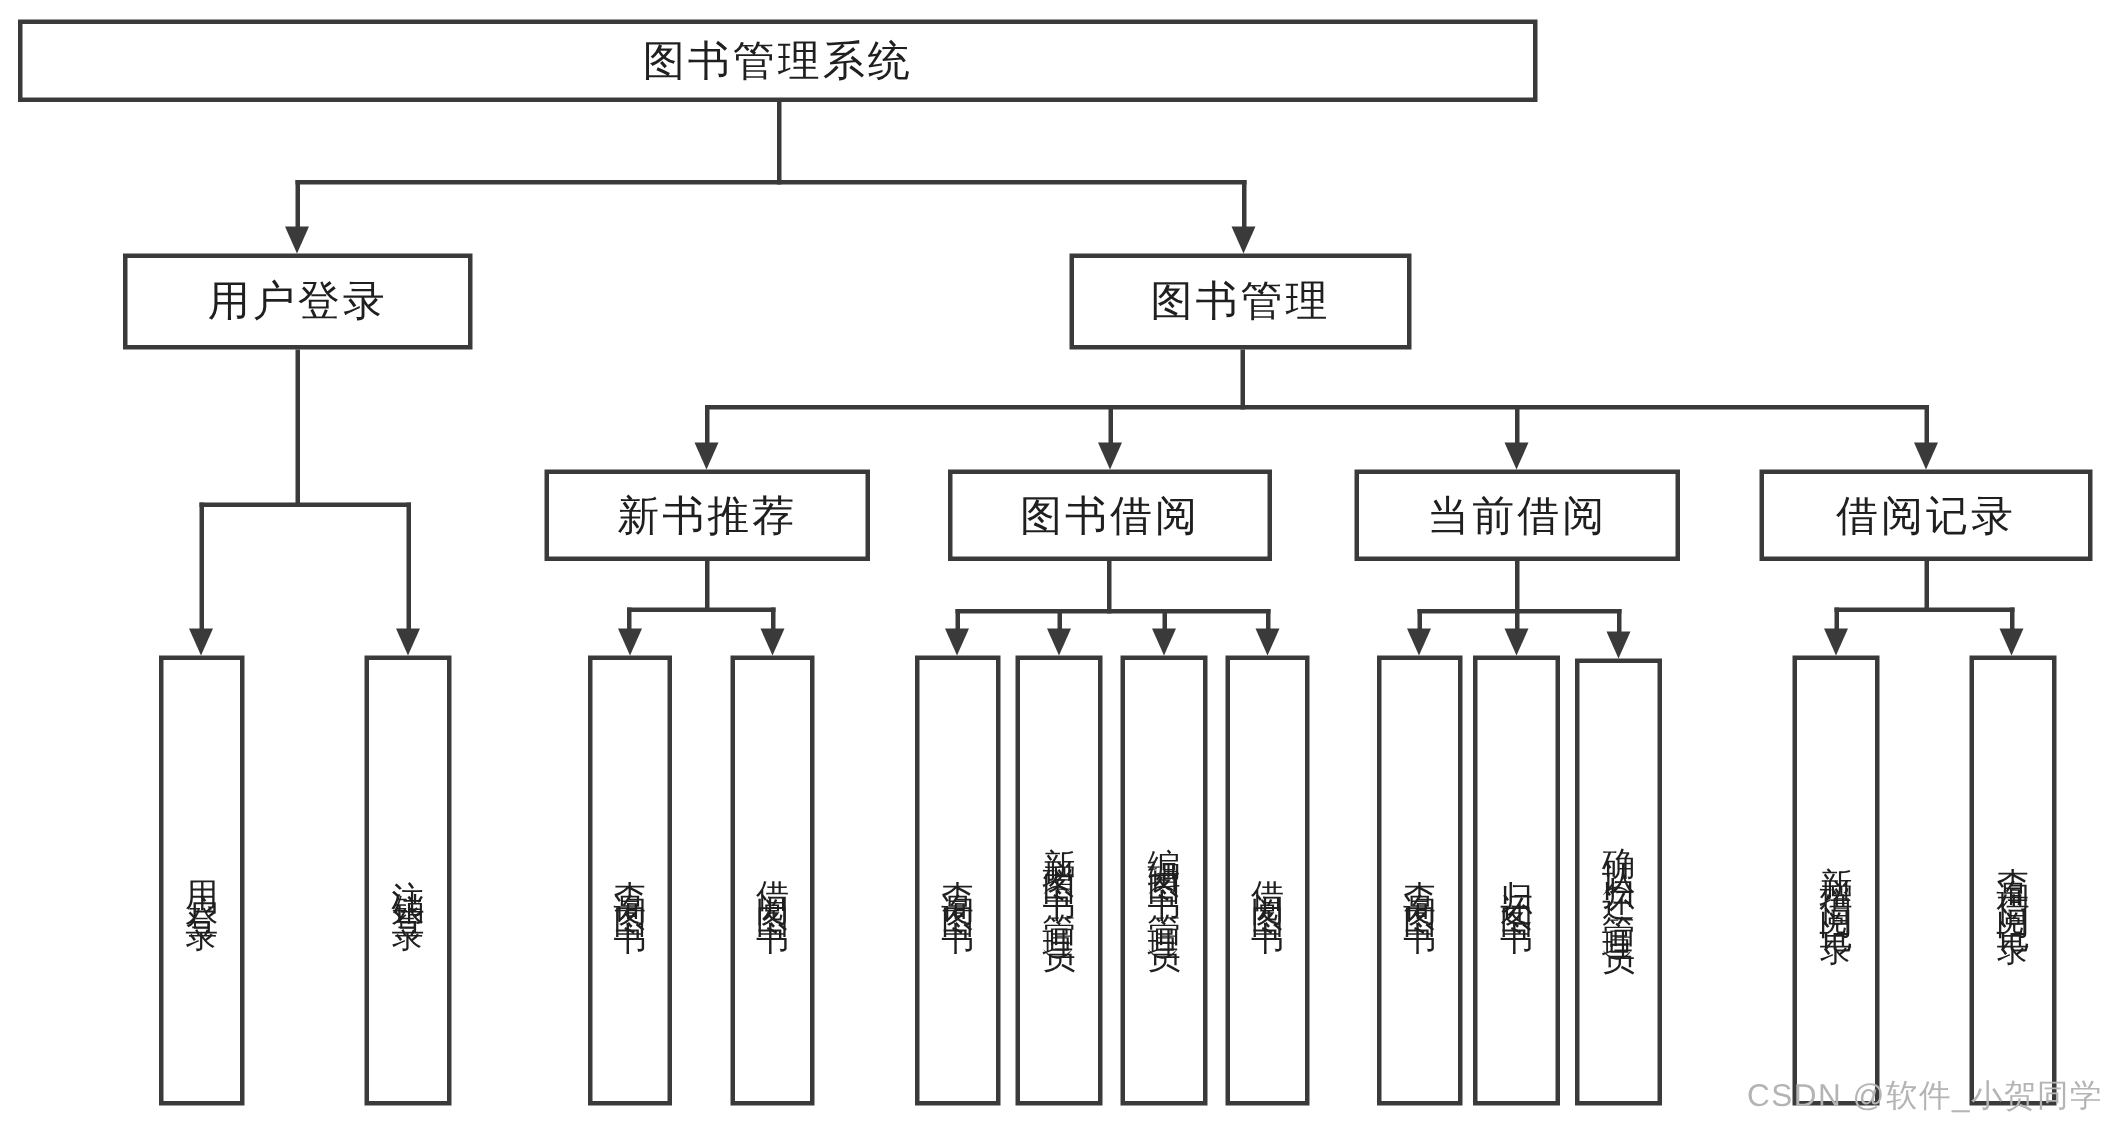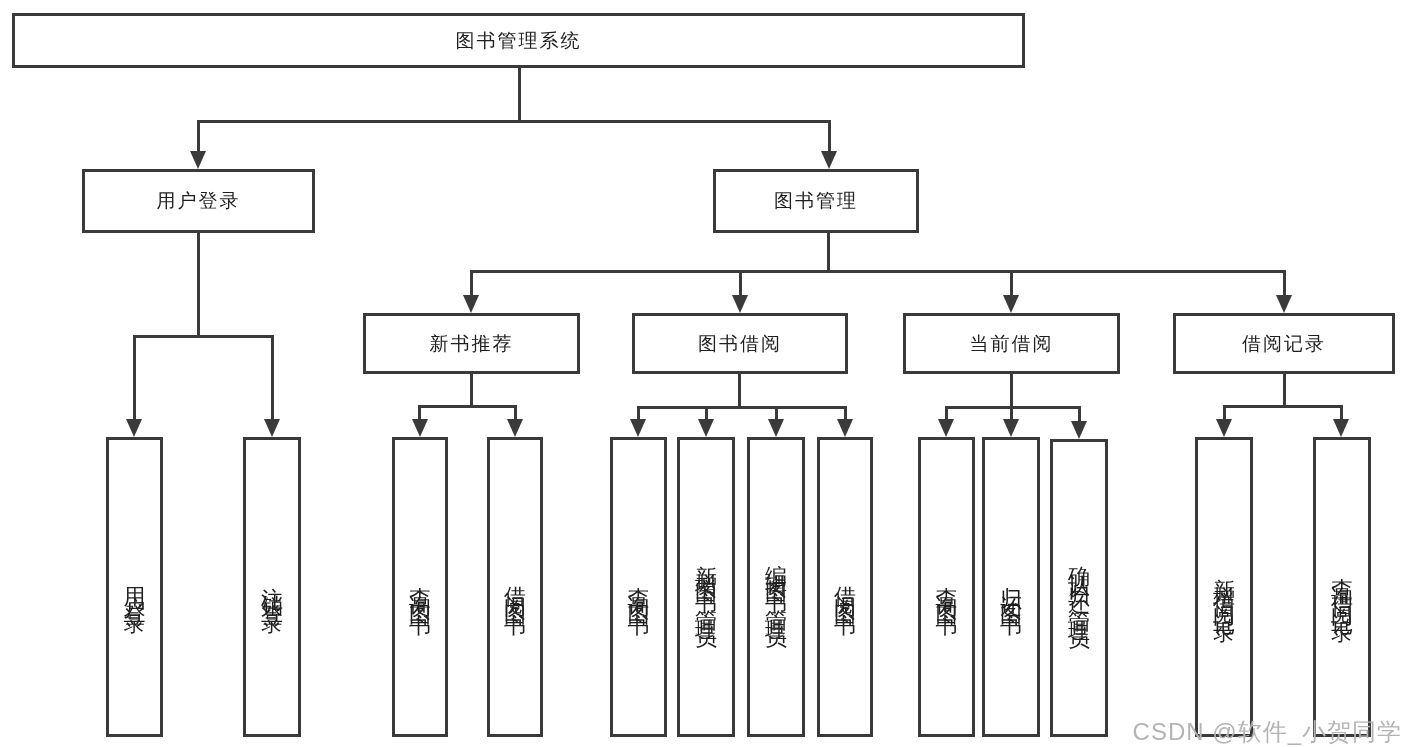--- a/index.html
+++ b/index.html
@@ -5,51 +5,51 @@
   html,body { margin:0; padding:0; background:#ffffff; }
   #stage {
     position:relative; width:1405px; height:747px; background:#ffffff;
     font-family:"Liberation Sans", sans-serif; overflow:hidden;
   }
   .box {
     position:absolute; background:#ffffff; border:3px solid #3a3a3a;
     box-sizing:border-box; display:flex; align-items:center; justify-content:center;
     color:#1f1f1f;
   }
-  .hlabel { font-size:19px; letter-spacing:2px; white-space:nowrap; }
+  .hlabel { font-size:28px; letter-spacing:2px; white-space:nowrap; }
   .vbox .vlabel {
     writing-mode:vertical-rl; text-orientation:mixed;
     font-size:22px; letter-spacing:9px; line-height:1; white-space:nowrap;
   }
   .vline { position:absolute; width:3px; background:#3a3a3a; }
   .hline { position:absolute; height:3px; background:#3a3a3a; }
   .arrow {
     position:absolute; width:0; height:0;
     border-left:8px solid transparent; border-right:8px solid transparent;
     border-top:18px solid #3a3a3a;
   }
   #watermark {
-    position:absolute; top:716px; right:3px; font-size:24px; letter-spacing:1px;
+    position:absolute; top:716px; right:3px; font-size:21px; letter-spacing:1px;
     color:#b4b4b4; white-space:nowrap;
   }
 </style>
 </head>
 <body>
 
 <div id="stage">
 
   <div class="box" style="left:12px; top:13px; width:1013px; height:55px;">
     <span class="hlabel">图书管理系统</span>
   </div>
 
   <div class="box" style="left:82px; top:169px; width:233px; height:64px;">
     <span class="hlabel">用户登录</span>
   </div>
 
-  <div class="box" style="left:713px; top:169px; width:206px; height:64px;">
+  <div class="box" style="left:713px; top:169px; width:228px; height:64px;">
     <span class="hlabel">图书管理</span>
   </div>
 
   <div class="box" style="left:363px; top:313px; width:217px; height:61px;">
     <span class="hlabel">新书推荐</span>
   </div>
 
   <div class="box" style="left:903px; top:313px; width:217px; height:61px;">
     <span class="hlabel">当前借阅</span>
   </div>

